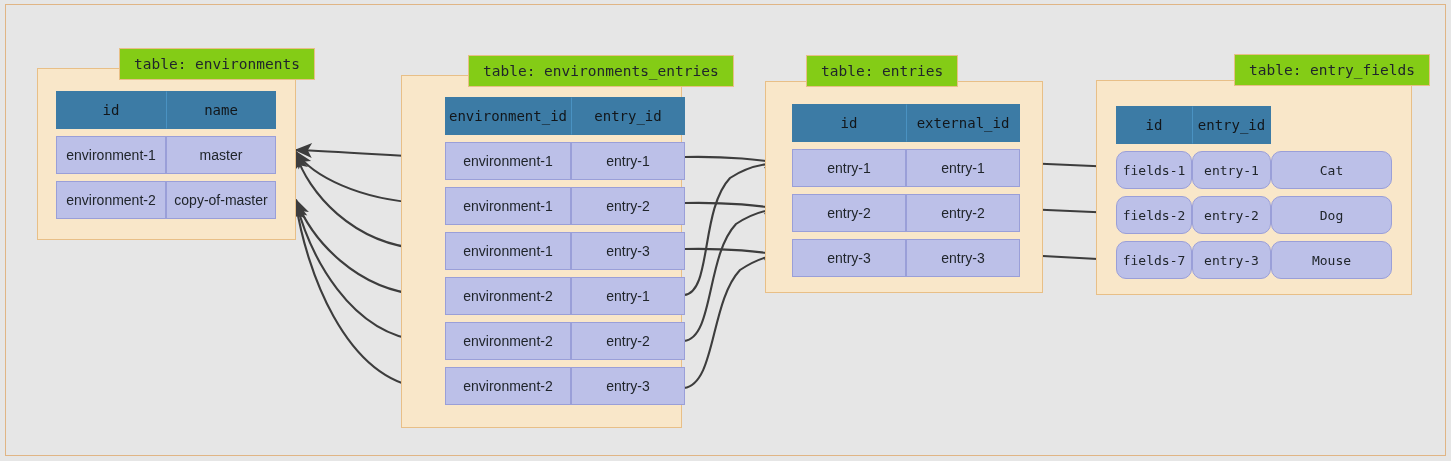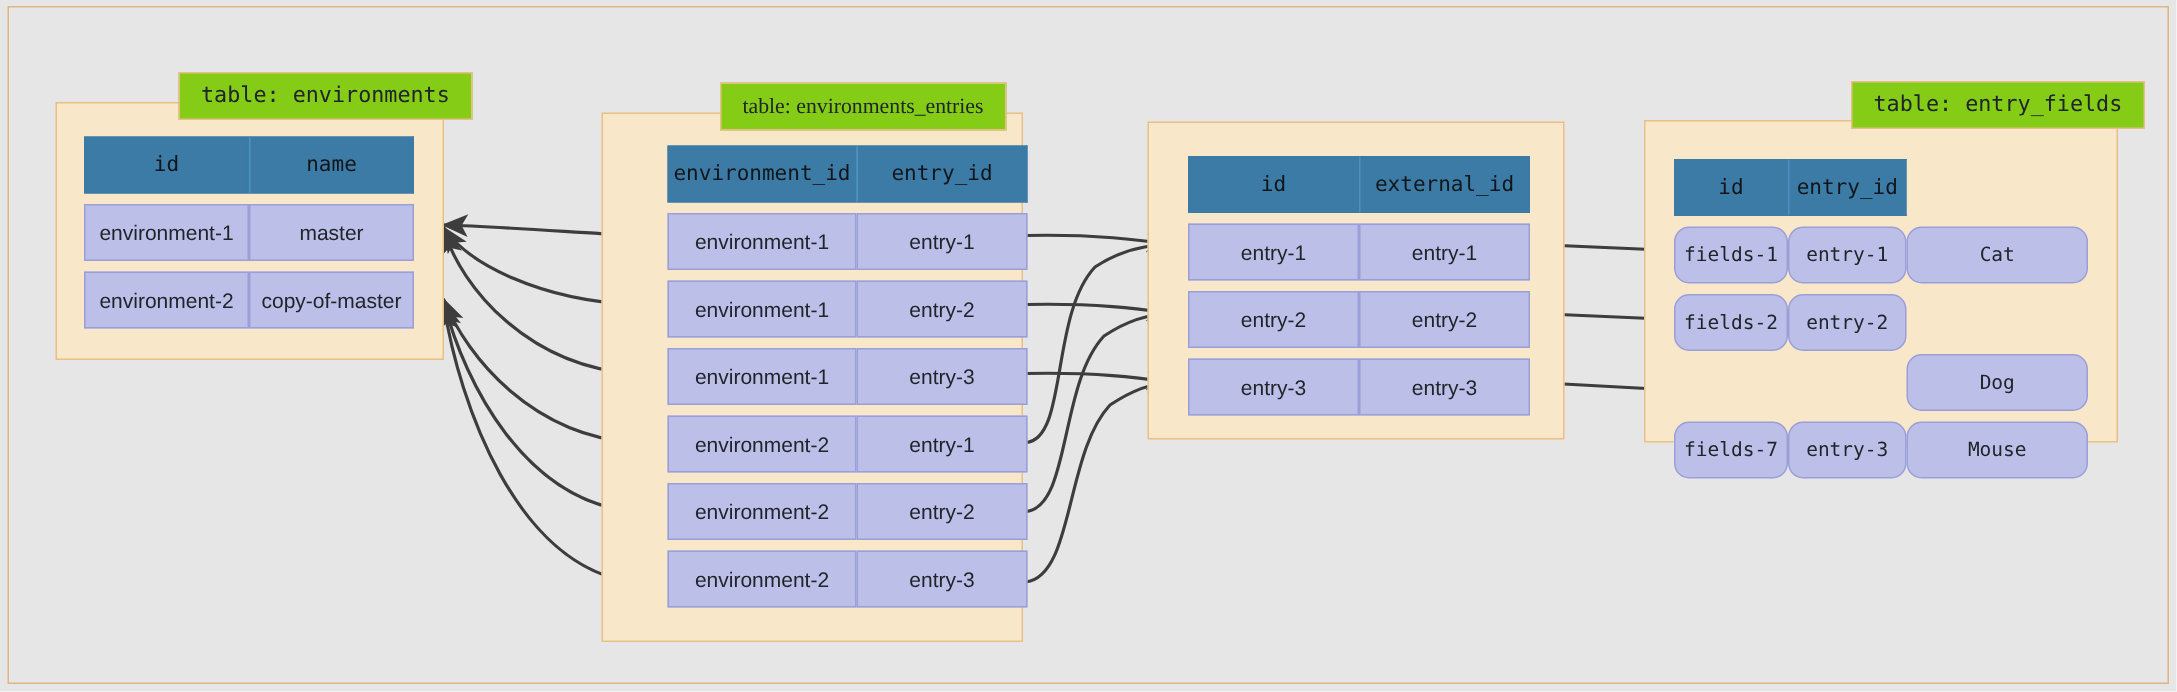--- a/index.html
+++ b/index.html
@@ -155,21 +155,21 @@
       <div class="cell" style="width:110px;">environment-1</div>
       <div class="cell" style="width:110px;">master</div>
     </div>
     <div class="row body">
       <div class="cell" style="width:110px;">environment-2</div>
       <div class="cell" style="width:110px;">copy-of-master</div>
     </div>
   </div>
 
   <div class="table-box" style="left:401px; top:75px; width:281px; height:353px;"></div>
-  <div class="table-title" style="left:480px; top:55px;font-family:Liberation Serif, serif;">table: environments_entries</div>
+  <div class="table-title" style="left:468px; top:55px;">table: environments_entries</div>
   <div class="grid" style="left:422px; top:97px;margin-left:23px;">
     <div class="row head">
       <div class="cell" style="width:126px;">environment_id</div>
       <div class="cell" style="width:114px;">entry_id</div>
     </div>
     <div class="row body">
       <div class="cell" style="width:126px;">environment-1</div>
       <div class="cell" style="width:114px;">entry-1</div>
     </div>
     <div class="row body">
@@ -188,20 +188,21 @@
       <div class="cell" style="width:126px;">environment-2</div>
       <div class="cell" style="width:114px;">entry-2</div>
     </div>
     <div class="row body">
       <div class="cell" style="width:126px;">environment-2</div>
       <div class="cell" style="width:114px;">entry-3</div>
     </div>
   </div>
 
   <div class="table-box" style="left:765px; top:81px; width:278px; height:212px;"></div>
+  <div class="table-title" style="left:806px; top:55px;">table: entries</div>
   <div class="grid" style="left:792px; top:104px;">
     <div class="row head">
       <div class="cell" style="width:114px;">id</div>
       <div class="cell" style="width:114px;">external_id</div>
     </div>
     <div class="row body">
       <div class="cell" style="width:114px;">entry-1</div>
       <div class="cell" style="width:114px;">entry-1</div>
     </div>
     <div class="row body">
@@ -222,21 +223,21 @@
       <div class="cell" style="width:79px;">entry_id</div>
     </div>
     <div class="row body">
       <div class="cell" style="width:76px;">fields-1</div>
       <div class="cell" style="width:79px;">entry-1</div>
       <div class="cell" style="width:121px;">Cat</div>
     </div>
     <div class="row body">
       <div class="cell" style="width:76px;">fields-2</div>
       <div class="cell" style="width:79px;">entry-2</div>
-      <div class="cell" style="width:121px;margin-top:40px;">Dog</div>
+      <div class="cell" style="width:121px;">Dog</div>
     </div>
     <div class="row body">
       <div class="cell" style="width:76px;">fields-7</div>
       <div class="cell" style="width:79px;">entry-3</div>
       <div class="cell" style="width:121px;">Mouse</div>
     </div>
   </div>
 
   <div id="frame"></div>
 </div>

